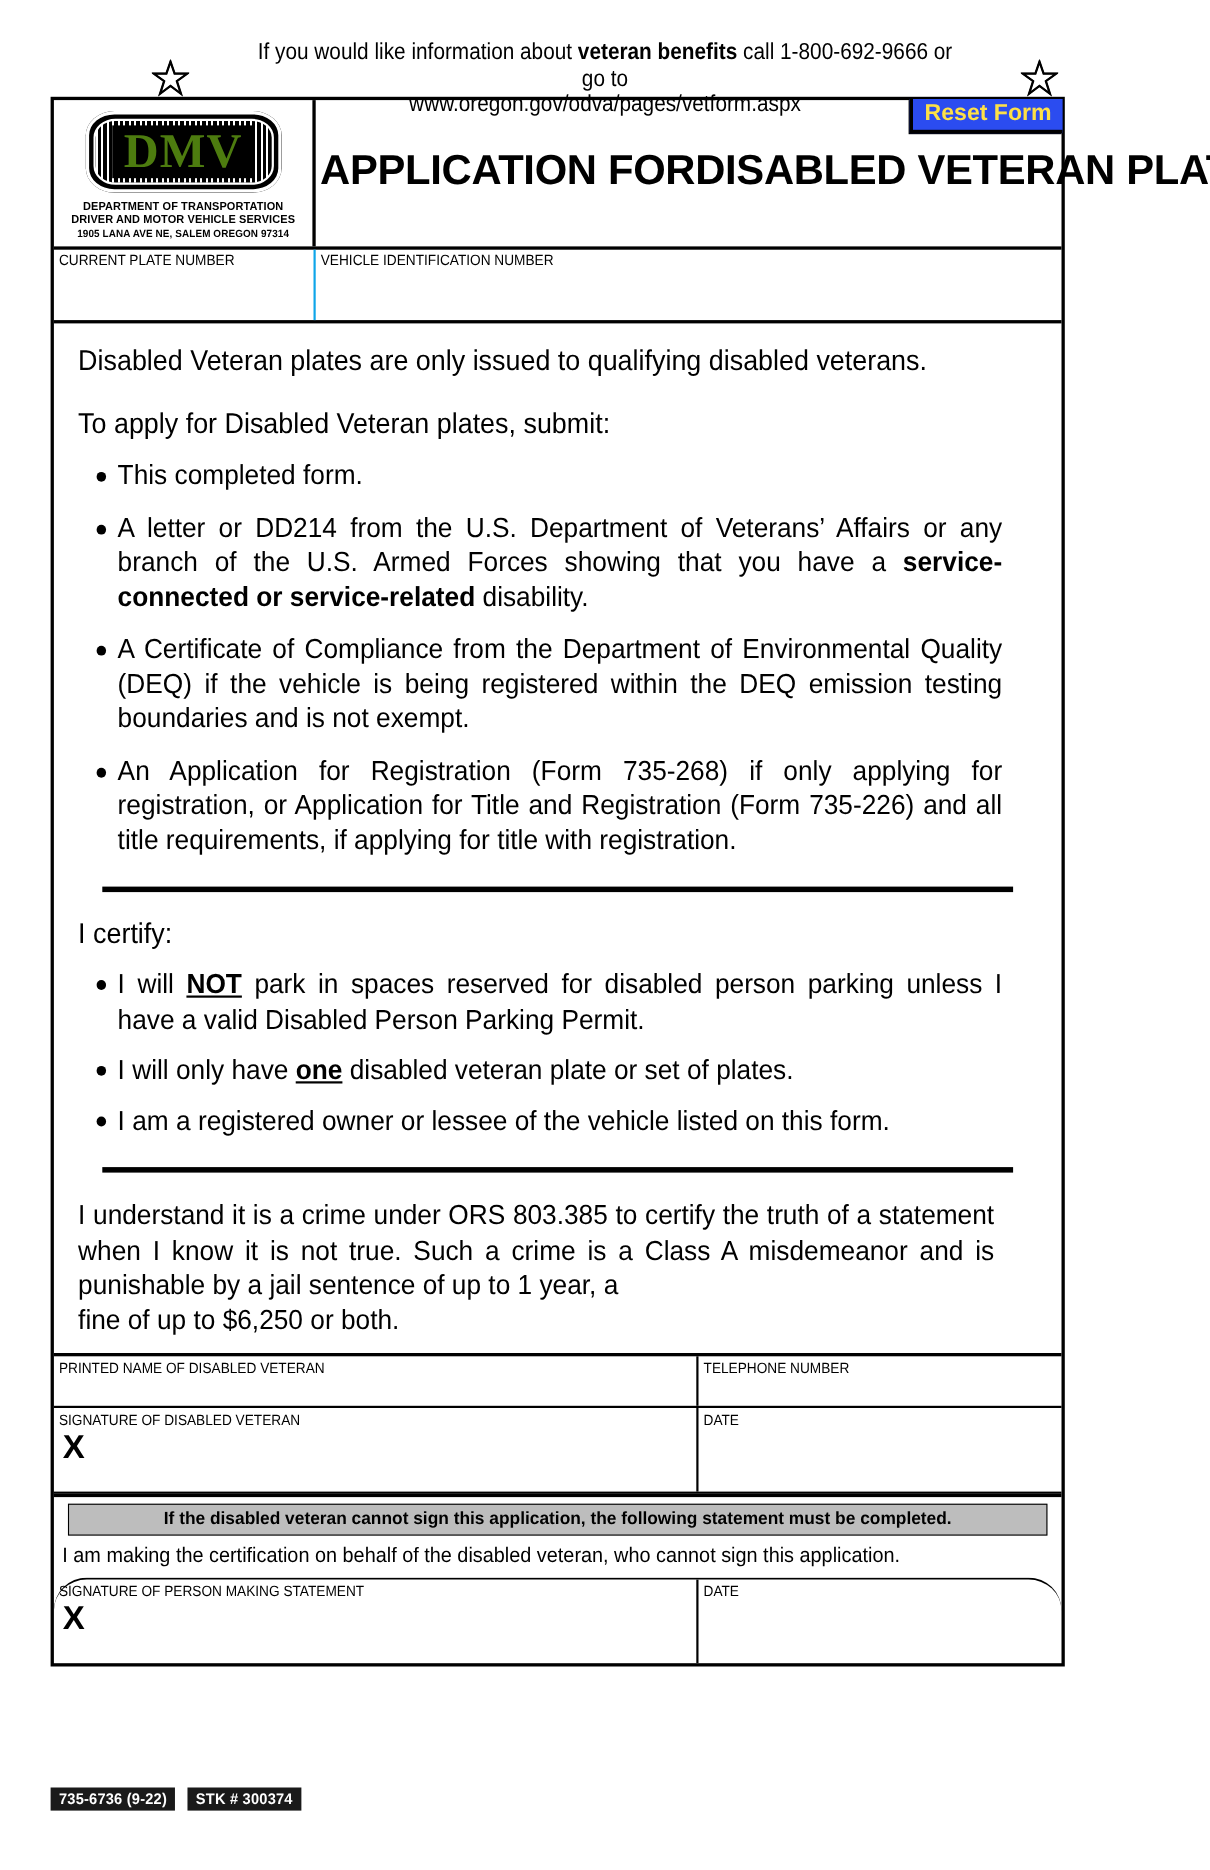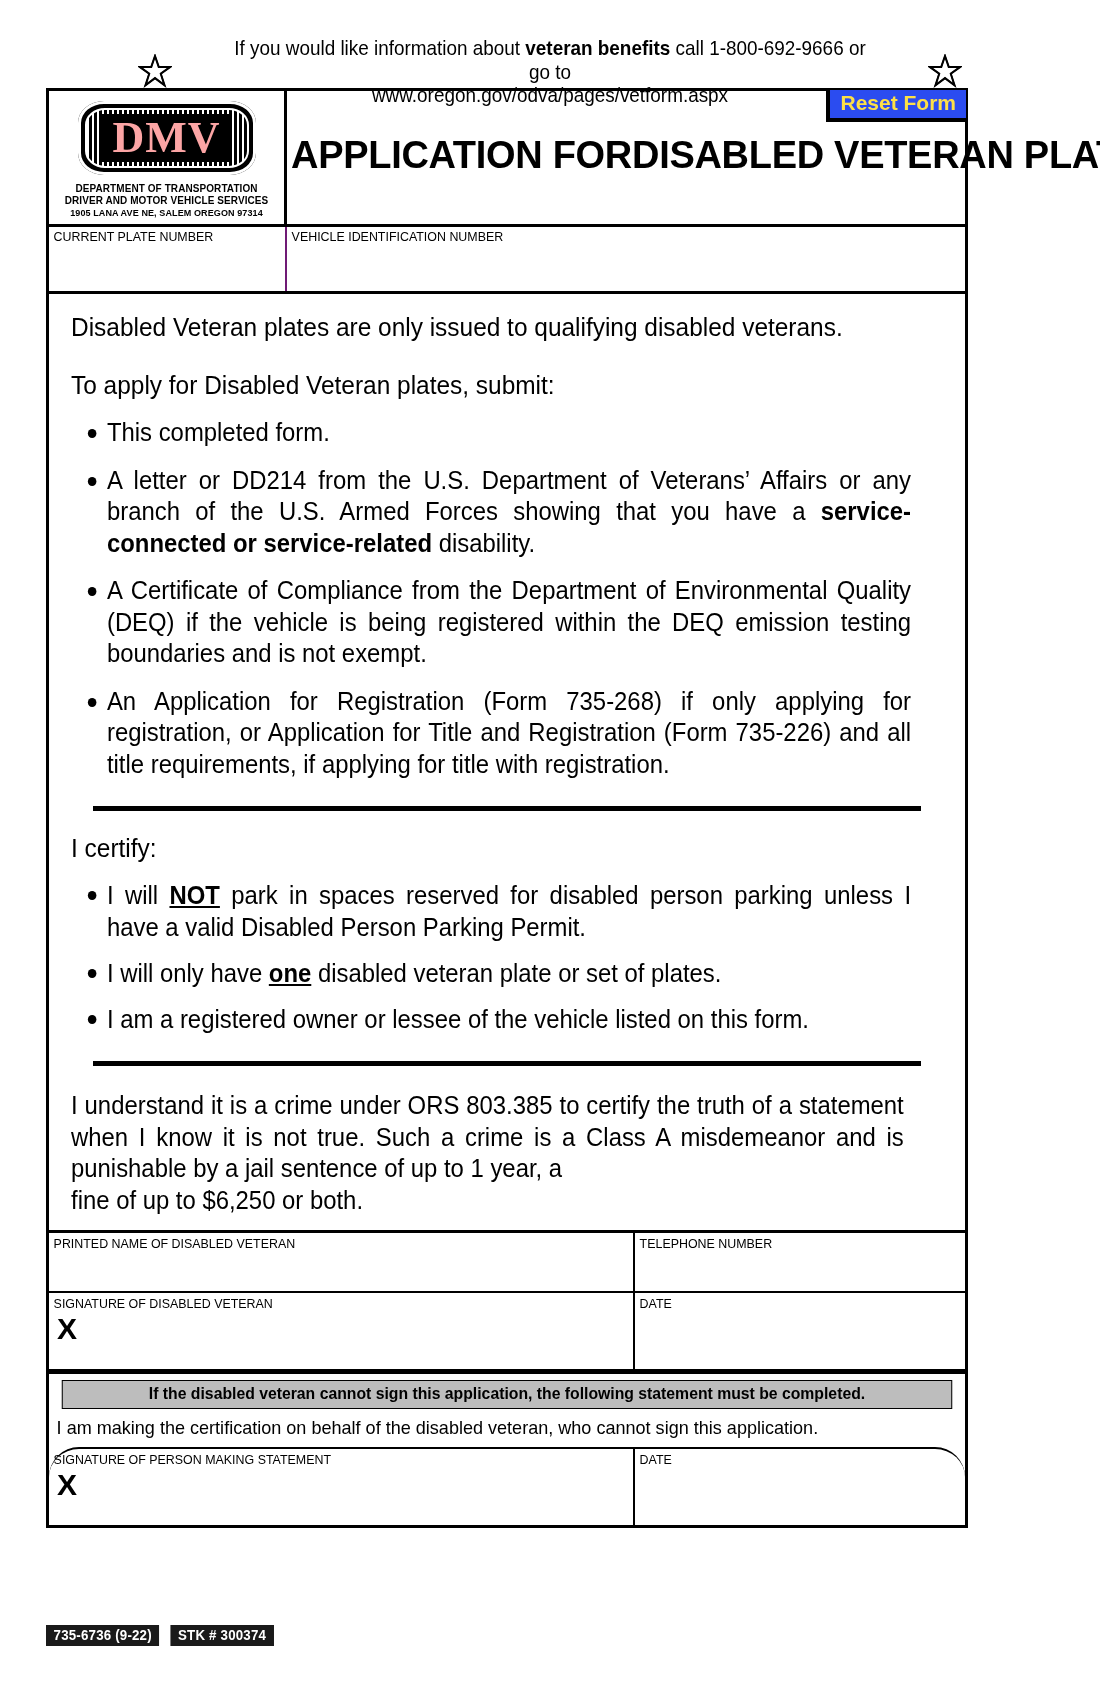--- a/index.html
+++ b/index.html
@@ -41,21 +41,21 @@
     background:#000;border-radius:26px/22px;
     position:relative;display:flex;align-items:center;justify-content:center;
     box-shadow:0 0 0 3px #fff inset;
   }
   .dmv-badge::before{
     content:"";position:absolute;left:7px;top:7px;right:7px;bottom:7px;
     border:2px solid #fff;border-radius:20px/17px;
     background:repeating-linear-gradient(to right,#fff 0 2px,#000 2px 5px);
   }
   .dmv-word{
-    position:relative;z-index:2;color:#fca5a5;background:#000;
+    position:relative;z-index:2;color:#4d7c0f;background:#000;
     font-family:"Liberation Serif","DejaVu Serif",serif;
     font-size:44px;font-weight:bold;letter-spacing:1px;line-height:1;
     padding:2px 10px;
   }
   .org1,.org2,.org3{
     font-weight:bold;letter-spacing:.1px;line-height:1.18;
     transform:scaleX(.95);transform-origin:center;
   }
   .org1{font-size:10.5px;margin-top:7px;}
   .org2{font-size:10.5px;}
@@ -79,21 +79,21 @@
   }
 
   
   .row2{display:flex;border-bottom:3px solid #000;}
   .cell{position:relative;box-sizing:border-box;}
   .cell .cap{
     font-size:13.5px;line-height:1.1;padding:3px 0 0 5px;
     transform:scaleX(.92);transform-origin:left top;display:block;
     white-space:nowrap;
   }
-  .c-plate{width:238px;flex:0 0 238px;border-right:2px solid #701a75;height:64px;}
+  .c-plate{width:238px;flex:0 0 238px;border-right:2px solid #0ea5e9;height:64px;}
   .c-vin{flex:1 1 auto;height:64px;}
 
   
   .body{padding:10px 14px 4px 14px;}
   .lead{
     font-size:26px;line-height:1.22;margin:8px 0 0 8px;
     transform:scaleX(.94);transform-origin:left;
   }
   .sub{
     font-size:26px;line-height:1.22;margin:26px 0 0 8px;
@@ -142,21 +142,21 @@
   
   .sig-wrap{border-top:3px solid #000;}
   .sig-row{display:flex;border-bottom:2px solid #000;}
   .sig-row:last-child{border-bottom:none;}
   .sig-left{flex:1 1 auto;border-right:2px solid #000;box-sizing:border-box;}
   .sig-right{width:330px;flex:0 0 330px;box-sizing:border-box;}
   .sig-cap{
     font-size:13.5px;line-height:1.1;padding:4px 0 0 5px;display:block;
     transform:scaleX(.92);transform-origin:left top;white-space:nowrap;
   }
-  .h-name{height:58px;}
+  .h-name{height:45px;}
   .h-sig{height:76px;}
   .xmark{
     font-size:30px;font-weight:bold;line-height:1;padding:2px 0 0 8px;
     display:block;
   }
 
   .gray-band{
     margin:6px 6px 0 6px;background:#bdbdbd;border:1px solid #000;
     text-align:center;font-size:16px;font-weight:bold;
     padding:4px 0 5px;transform:scaleX(.985);transform-origin:center;

